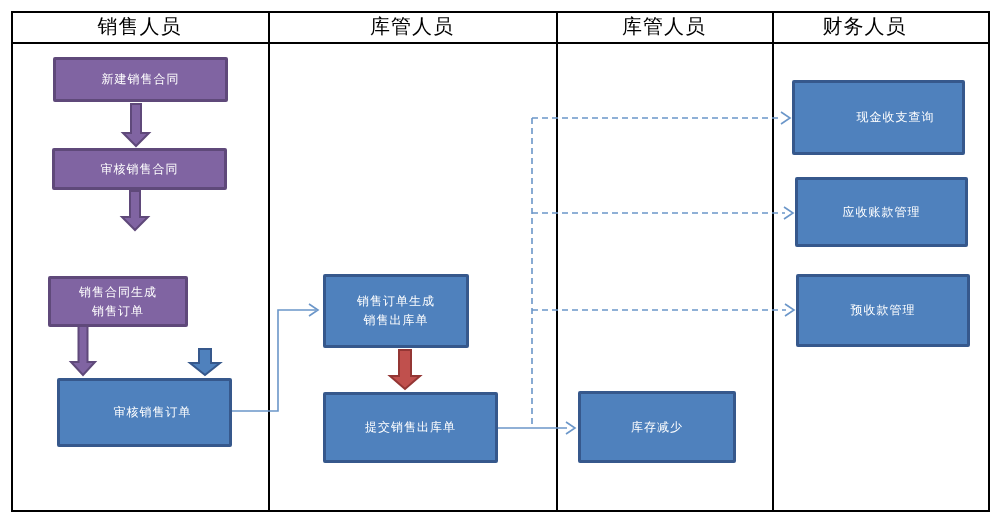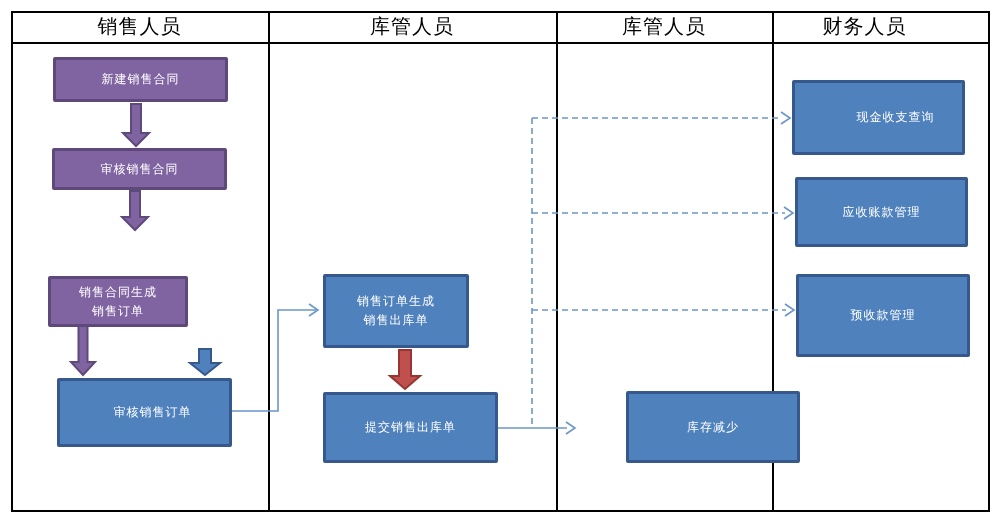--- a/index.html
+++ b/index.html
@@ -73,19 +73,19 @@
   <div class="node purple" style="left:53px;top:57px;width:175px;height:45px;">新建销售合同</div>
   <div class="node purple" style="left:52px;top:148px;width:175px;height:42px;">审核销售合同</div>
   <div class="node purple" style="left:48px;top:232px;width:140px;height:51px;margin-top:44px;">销售合同生成
 销售订单</div>
   <div class="node blue" style="left:57px;top:378px;width:175px;height:69px;padding-left:16px;">审核销售订单</div>
 
   <div class="node blue" style="left:323px;top:274px;width:146px;height:74px;">销售订单生成
 销售出库单</div>
   <div class="node blue" style="left:323px;top:392px;width:175px;height:71px;">提交销售出库单</div>
 
-  <div class="node blue" style="left:578px;top:391px;width:174px;height:72px;margin-left:48px;">库存减少</div>
+  <div class="node blue" style="left:578px;top:391px;width:158px;height:72px;">库存减少</div>
 
   <div class="node blue" style="left:792px;top:80px;width:173px;height:75px;padding-left:34px;">现金收支查询</div>
   <div class="node blue" style="left:795px;top:177px;width:173px;height:70px;">应收账款管理</div>
-  <div class="node blue" style="left:796px;top:274px;width:174px;height:83px;">预收款管理</div>
+  <div class="node blue" style="left:796px;top:274px;width:174px;height:73px;">预收款管理</div>
 
 </div>
 
 </body></html>

